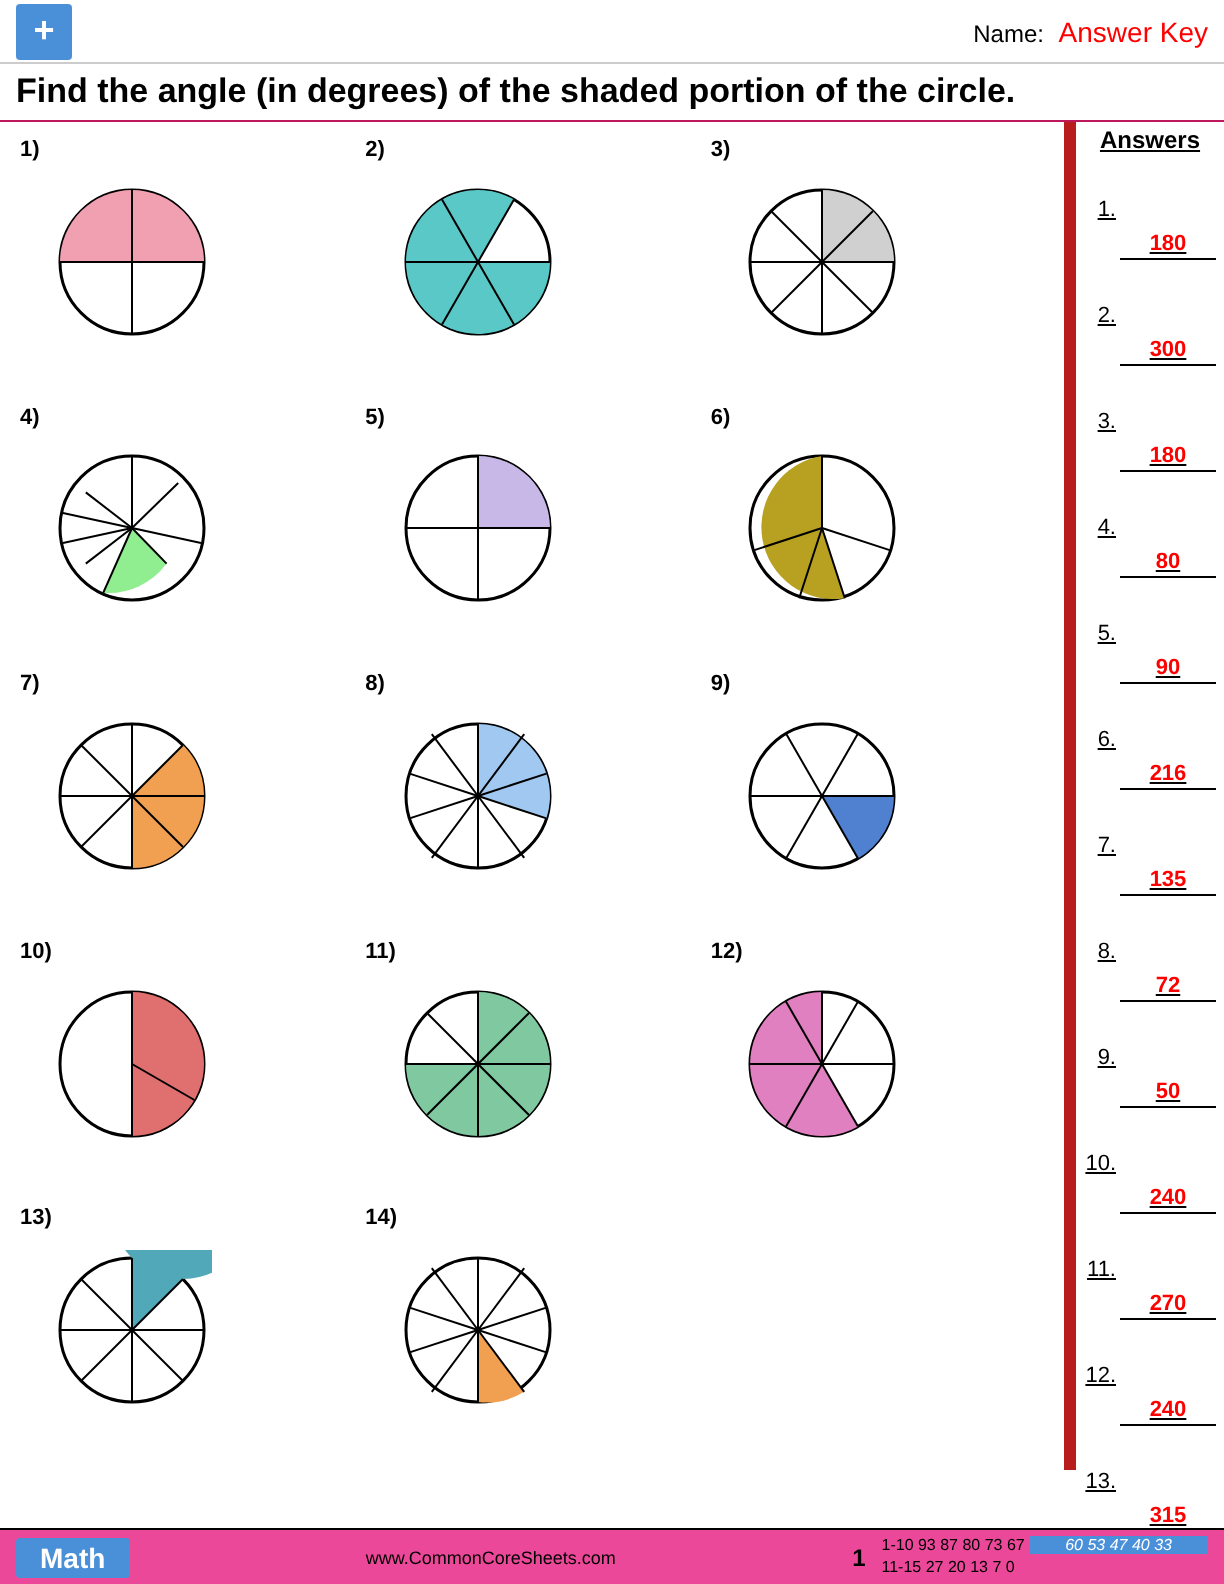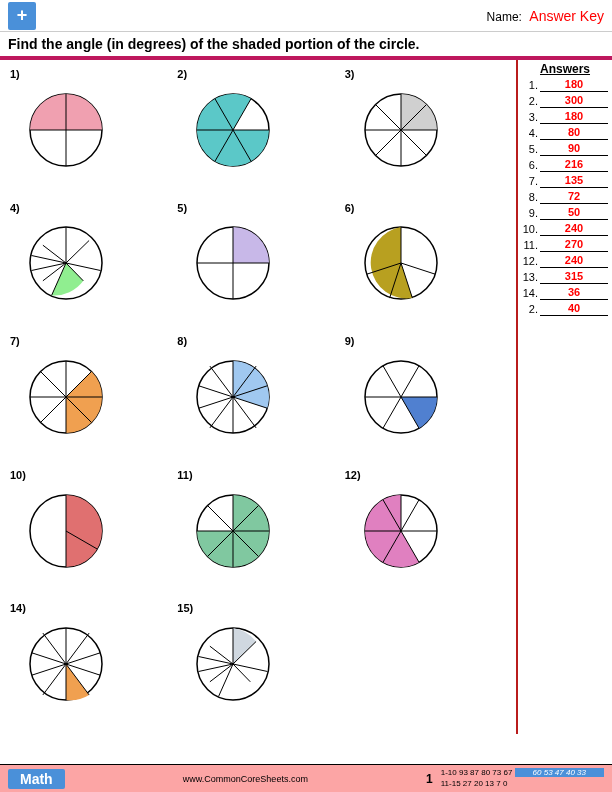--- a/index.html
+++ b/index.html
@@ -48,23 +48,23 @@
     .answer-key {
       color: red;
       font-weight: normal;
       font-size: 14px;
       margin-left: 4px;
     }
 
     
     .instructions {
       padding: 4px 8px;
-      font-size: 14px;
-      font-weight: bold;
-      border-bottom: 4px solid #be185d;
+      font-size: 17px;
+      font-weight: bold;
+      border-bottom: 1px solid #be185d;
     }
 
     
     .main-content {
       display: flex;
       height: calc(792px - 32px - 22px - 36px - 28px);
     }
 
     
     .circles-area {
@@ -91,23 +91,24 @@
       font-weight: bold;
     }
 
     .circle-svg {
       width: 80px;
       height: 80px;
     }
 
     
     .answers-panel {
-      width: 96px;
-      border-left: 2px solid #b91c1c;
+      width: 80px;
+      border-left: 6px solid #b91c1c;
       padding: 2px 4px;
+      text-decoration: underline;
     }
 
     .answers-title {
       text-align: center;
       font-size: 12px;
       font-weight: bold;
       text-decoration: underline;
       margin-bottom: 2px;
     }
 
@@ -125,34 +126,35 @@
     }
 
     .answer-line {
       flex: 1;
       border-bottom: 1px solid #000;
       text-align: center;
       color: red;
       font-weight: bold;
       font-size: 11px;
       padding-bottom: 1px;
+      margin-top: 37px;
     }
 
     
     .footer {
       height: 28px;
       display: flex;
       align-items: center;
       border-top: 1px solid #000;
       padding: 0 8px;
       font-size: 10px;
       position: absolute;
       bottom: 0;
       width: 612px;
-      background: #fca5a5;
+      background: #ec4899;
     }
 
     .footer-math-box {
       background: #4a90d9;
       color: white;
       font-weight: bold;
       font-size: 14px;
       padding: 2px 12px;
       border-radius: 2px;
     }
@@ -364,20 +366,32 @@
         <line x1="40" y1="40" x2="76" y2="40" stroke="black" stroke-width="1"></line>
         <line x1="40" y1="40" x2="58" y2="8.8" stroke="black" stroke-width="1"></line>
         <line x1="40" y1="40" x2="22" y2="8.8" stroke="black" stroke-width="1"></line>
         <line x1="40" y1="40" x2="4" y2="40" stroke="black" stroke-width="1"></line>
         <line x1="40" y1="40" x2="22" y2="71.2" stroke="black" stroke-width="1"></line>
         <line x1="40" y1="40" x2="58" y2="71.2" stroke="black" stroke-width="1"></line>
         <line x1="40" y1="40" x2="40" y2="4" stroke="black" stroke-width="1"></line>
       </svg>
     </div>
 
+    <div class="circle-item">
+      <span class="circle-number">13)</span>
+      <svg class="circle-svg" viewBox="0 0 80 80">
+        <circle cx="40" cy="40" r="36" fill="white" stroke="black" stroke-width="1.5"></circle>
+
+        <path d="M40,40 L40,4 A36,36 0 1,1 65.5,14.5 Z" fill="#50a8b8"></path>
+        <line x1="40" y1="4" x2="40" y2="76" stroke="black" stroke-width="1"></line>
+        <line x1="4" y1="40" x2="76" y2="40" stroke="black" stroke-width="1"></line>
+        <line x1="14.5" y1="14.5" x2="65.5" y2="65.5" stroke="black" stroke-width="1"></line>
+        <line x1="65.5" y1="14.5" x2="14.5" y2="65.5" stroke="black" stroke-width="1"></line>
+      </svg>
+    </div>
 
     <div class="circle-item">
       <span class="circle-number">14)</span>
       <svg class="circle-svg" viewBox="0 0 80 80">
         <circle cx="40" cy="40" r="36" fill="white" stroke="black" stroke-width="1.5"></circle>
 
         <path d="M40,40 L63.1,70.9 A36,36 0 0,1 40,76 Z" fill="#f0a050"></path>
 
         <line x1="40" y1="40" x2="40" y2="4" stroke="black" stroke-width="1"></line>
         <line x1="40" y1="40" x2="63.1" y2="9.1" stroke="black" stroke-width="1"></line>
@@ -385,37 +399,20 @@
         <line x1="40" y1="40" x2="74.2" y2="51.2" stroke="black" stroke-width="1"></line>
         <line x1="40" y1="40" x2="63.1" y2="70.9" stroke="black" stroke-width="1"></line>
         <line x1="40" y1="40" x2="40" y2="76" stroke="black" stroke-width="1"></line>
         <line x1="40" y1="40" x2="16.9" y2="70.9" stroke="black" stroke-width="1"></line>
         <line x1="40" y1="40" x2="5.8" y2="51.2" stroke="black" stroke-width="1"></line>
         <line x1="40" y1="40" x2="5.8" y2="28.8" stroke="black" stroke-width="1"></line>
         <line x1="40" y1="40" x2="16.9" y2="9.1" stroke="black" stroke-width="1"></line>
       </svg>
     </div>
 
-    <div class="circle-item">
-      <span class="circle-number">15)</span>
-      <svg class="circle-svg" viewBox="0 0 80 80">
-        <circle cx="40" cy="40" r="36" fill="white" stroke="black" stroke-width="1.5"></circle>
-
-        <path d="M40,40 L40,4 A36,36 0 0,1 63.1,17.5 Z" fill="#d0d8e0"></path>
-        <line x1="40" y1="40" x2="40" y2="4" stroke="black" stroke-width="1"></line>
-        <line x1="40" y1="40" x2="63.1" y2="17.5" stroke="black" stroke-width="1"></line>
-        <line x1="40" y1="40" x2="74.5" y2="47.5" stroke="black" stroke-width="1"></line>
-        <line x1="40" y1="40" x2="57.3" y2="57.8" stroke="black" stroke-width="1"></line>
-        <line x1="40" y1="40" x2="25.6" y2="72.4" stroke="black" stroke-width="1"></line>
-        <line x1="40" y1="40" x2="5.5" y2="47.5" stroke="black" stroke-width="1"></line>
-        <line x1="40" y1="40" x2="16.9" y2="57.8" stroke="black" stroke-width="1"></line>
-        <line x1="40" y1="40" x2="5.5" y2="32.5" stroke="black" stroke-width="1"></line>
-        <line x1="40" y1="40" x2="16.9" y2="22.2" stroke="black" stroke-width="1"></line>
-      </svg>
-    </div>
 
   </div>
 
   <div class="answers-panel">
     <div class="answers-title">Answers</div>
     <div id="answers-container">
         <div class="answer-row">
           <span class="answer-num">1.</span>
           <span class="answer-line">180</span>
         </div>

